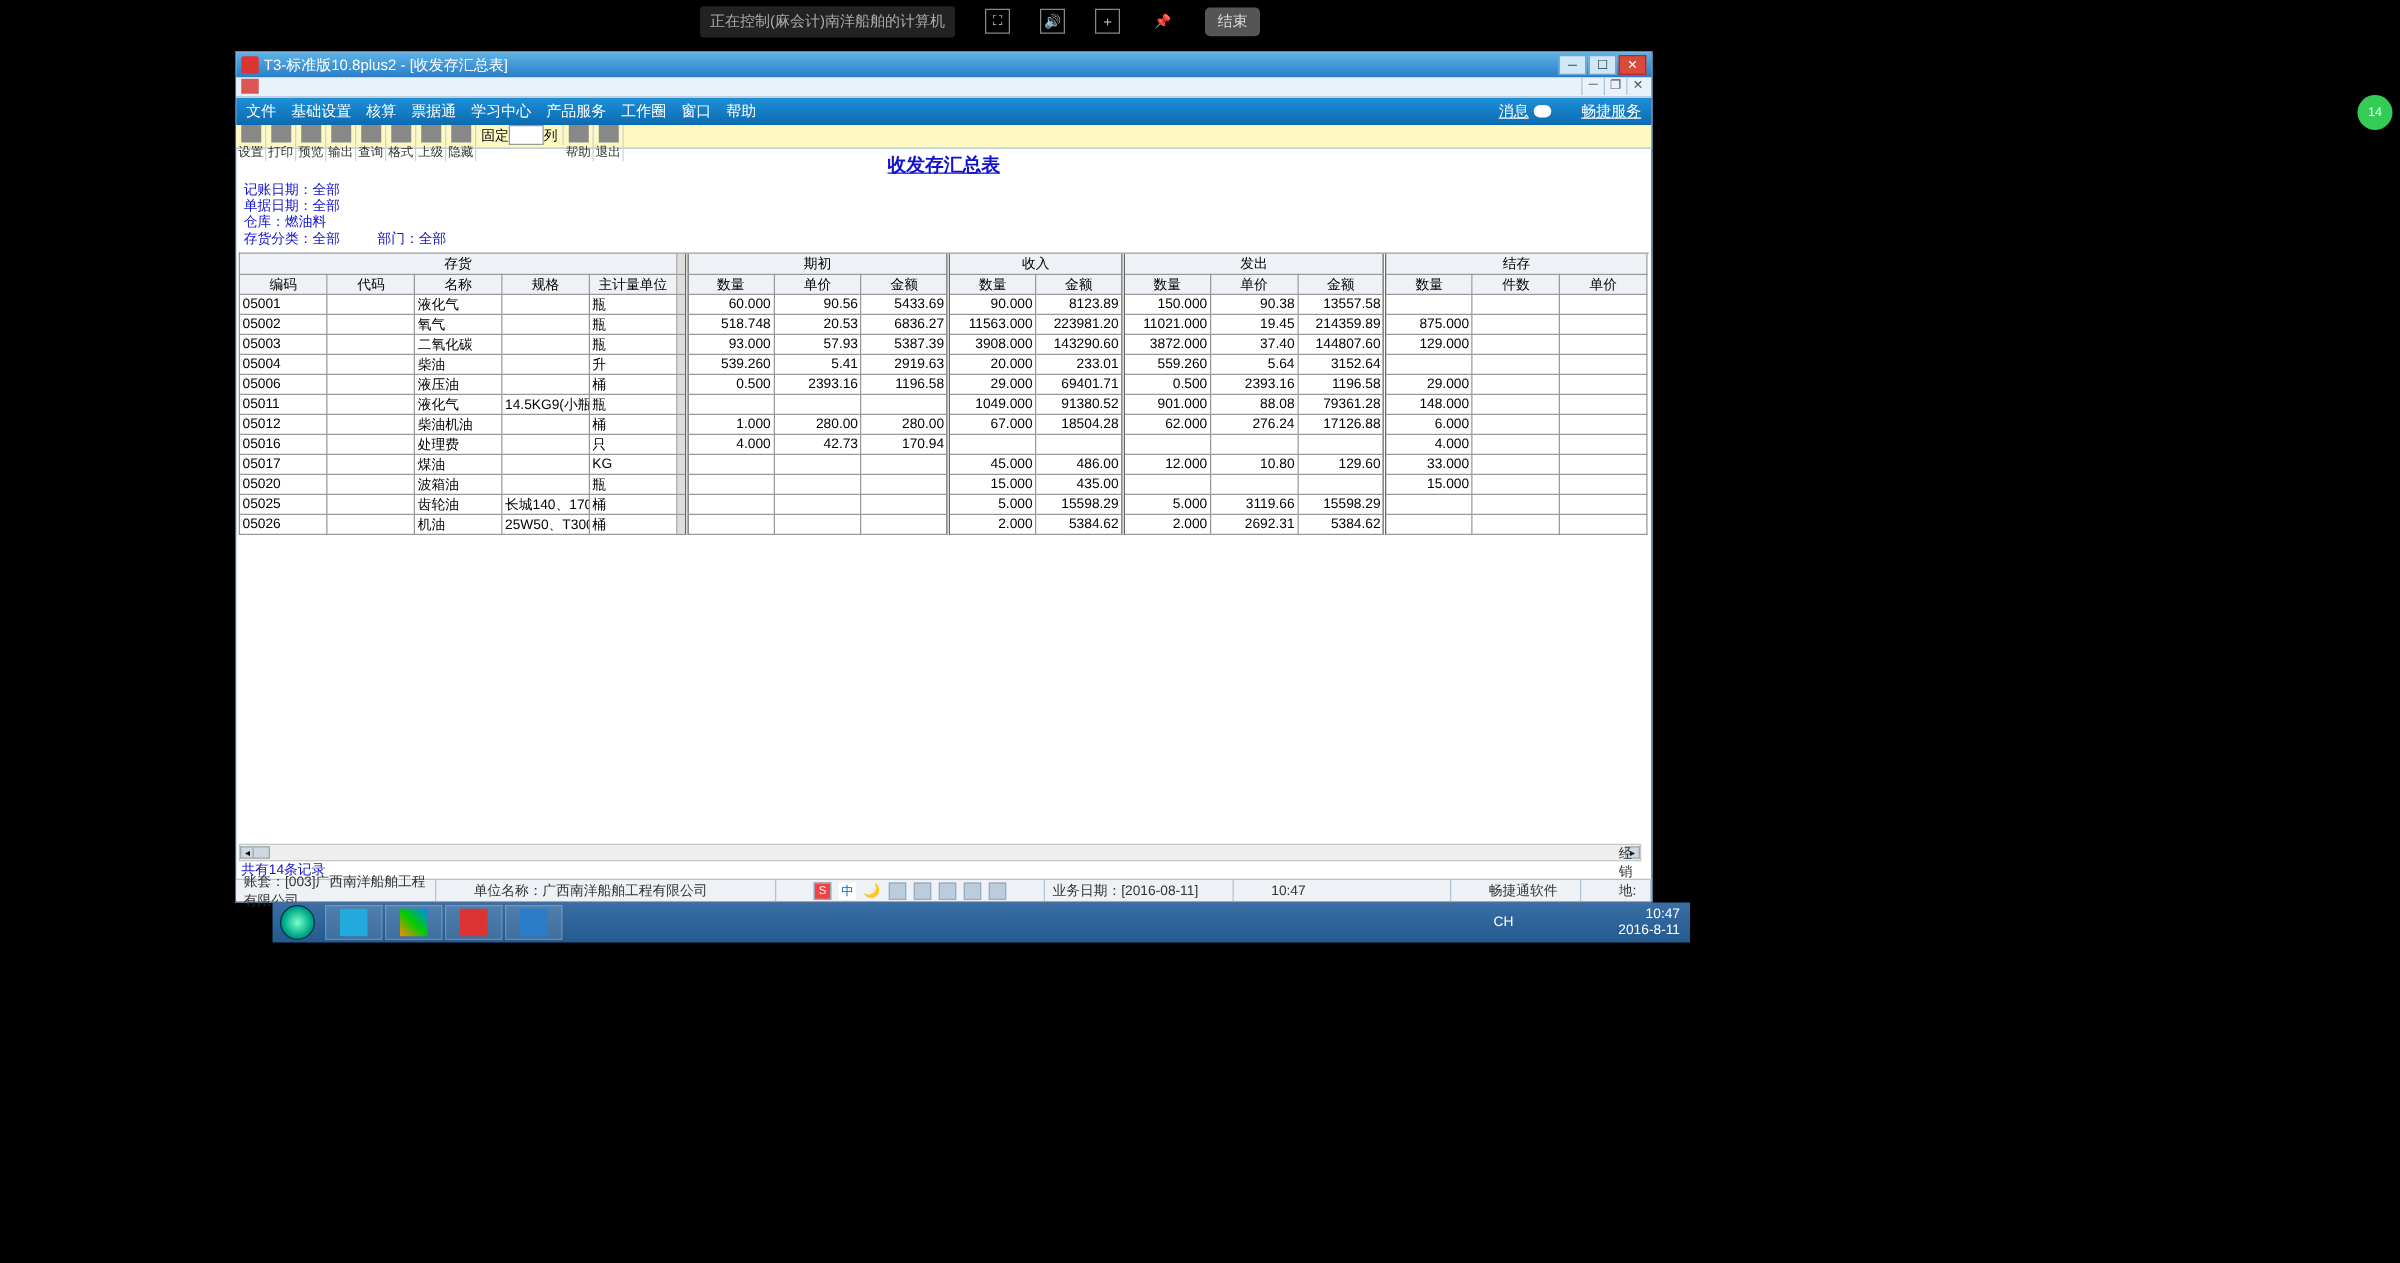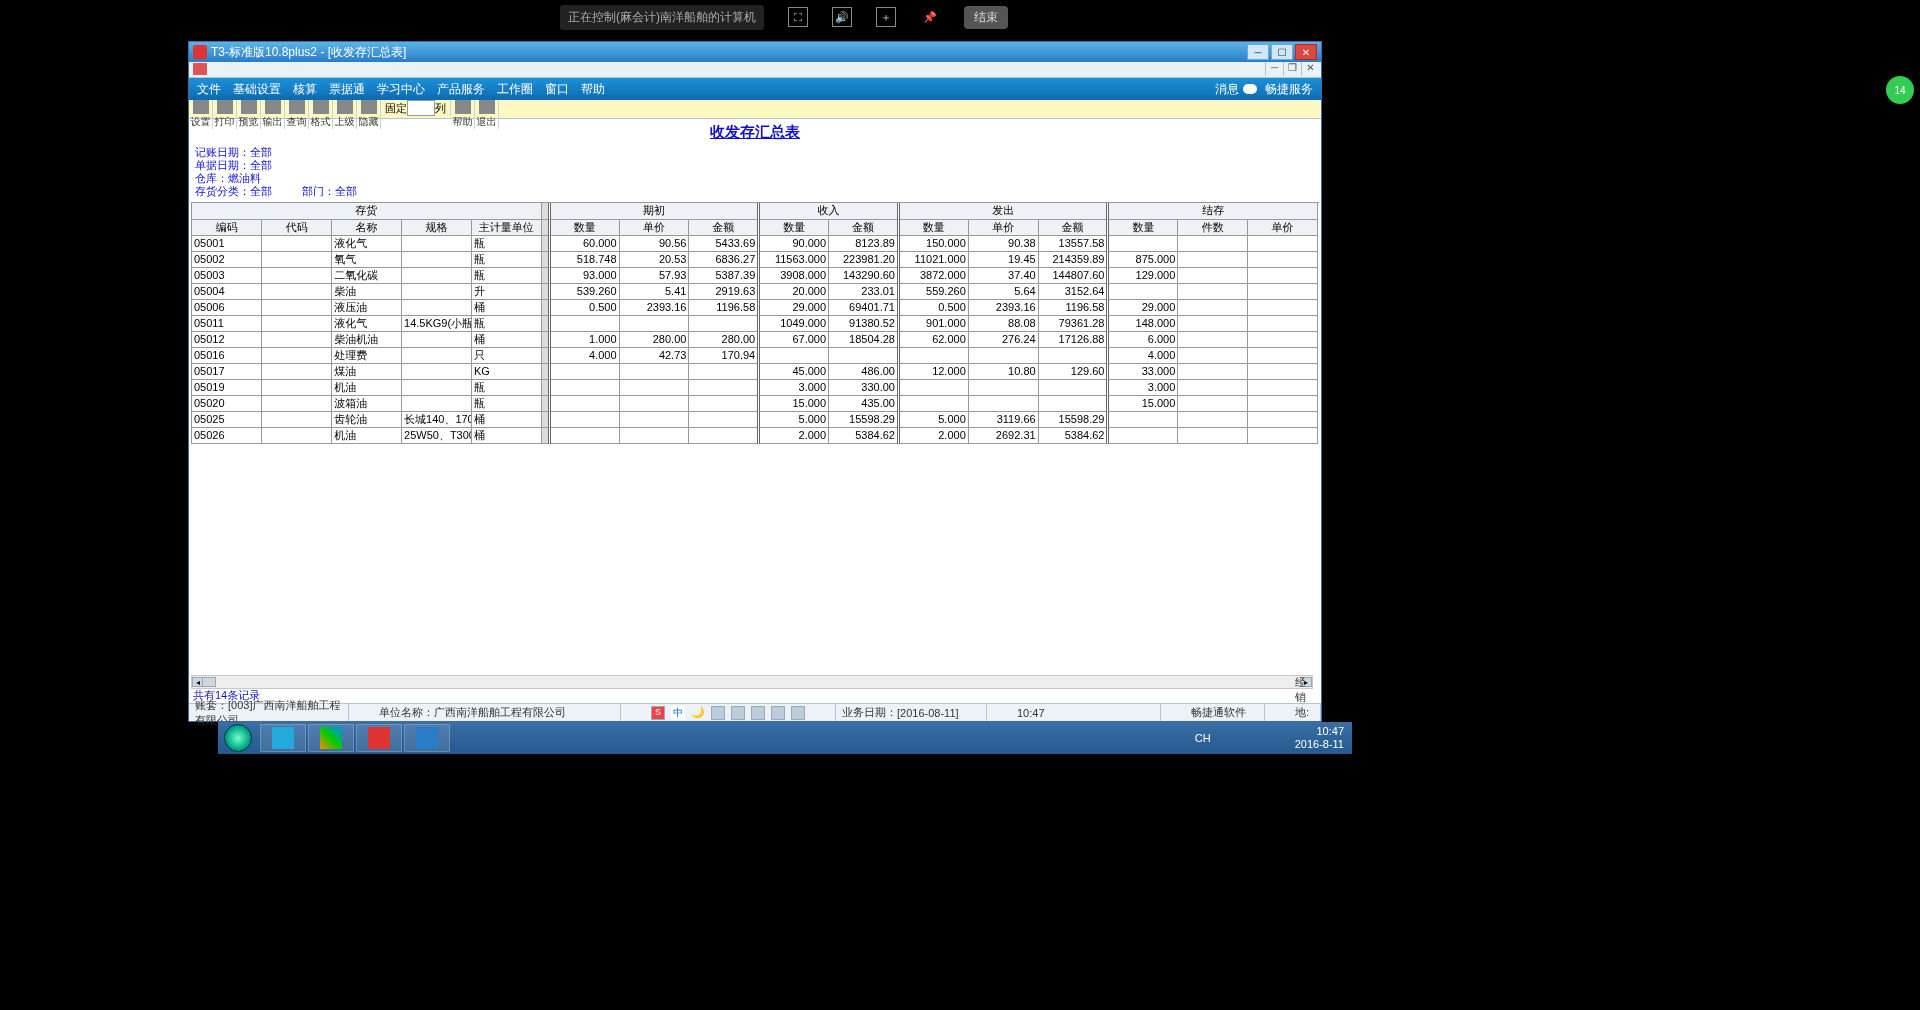--- a/index.html
+++ b/index.html
@@ -20,21 +20,21 @@
   .titlebar .win-btn.close { background: #d84b3a; color: #fff; border-color: #b23; }
 
   .doc-bar { height: 16px; background: #e8f2fb; border-bottom: 1px solid #b0c4d8; position: relative; }
   .doc-bar .doc-icon { position: absolute; left: 4px; top: 1px; width: 14px; height: 12px; background: #d55; }
   .doc-bar .doc-btn { position: absolute; right: 2px; top: 0; display: flex; }
   .doc-bar .doc-btn span { width: 18px; height: 14px; border-left: 1px solid #b0c4d8; text-align: center; font-size: 10px; color: #555; }
 
   .menu-bar { height: 22px; background: linear-gradient(#1d90d8,#0c6bb0); color: #fff; display: flex; align-items: center; padding: 0 8px; font-size: 12px; }
   .menu-bar .menu-item { margin-right: 12px; cursor: default; }
   .menu-bar .spacer { flex: 1; }
-  .menu-bar .menu-right { margin-left: 4px; }
+  .menu-bar .menu-right { text-decoration: underline; margin-left: 20px; }
   .menu-bar .cloud-icon { width:14px; height:10px; background:#fff; border-radius:5px; display:inline-block; margin:0 4px; }
 
   .toolbar { height: 19px; border-bottom: 1px solid #b0c4d8; display: flex; align-items: flex-start; background: #fef9c3; }
   .tool-btn { width: 24px; border-right: 1px solid #c8d4e0; display: flex; flex-direction: column; align-items: center; justify-content: center; font-size: 10px; color: #333; }
   .tool-btn .ic { width: 16px; height: 14px; background: #888; margin-bottom: 1px; }
   .tool-fixed { display: flex; align-items: center; padding: 0 4px; border-right: 1px solid #c8d4e0; font-size: 11px; }
   .tool-fixed input { width: 28px; height: 16px; font-size: 11px; border: 1px solid #999; }
 
   .report-title { text-align: center; padding: 4px 0 2px; }
   .report-title a { color: #11c; font-size: 15px; font-weight: bold; text-decoration: underline; }
@@ -387,39 +387,20 @@
             <td class="num">45.000</td>
             <td class="num-wide double-border-right">486.00</td>
             <td class="num">12.000</td>
             <td class="num">10.80</td>
             <td class="num-wide double-border-right">129.60</td>
             <td class="num">33.000</td>
             <td class="num"></td>
             <td class=""></td>
           </tr>
           <tr>
-            <td class="col-code">05019</td>
-            <td class="col-barcode"></td>
-            <td class="col-name">机油</td>
-            <td class="col-spec"></td>
-            <td class="col-unit">瓶</td>
-            <td class="col-drag double-border-right"></td>
-            <td class="num"></td>
-            <td class="num"></td>
-            <td class="num double-border-right"></td>
-            <td class="num">3.000</td>
-            <td class="num-wide double-border-right">330.00</td>
-            <td class="num"></td>
-            <td class="num"></td>
-            <td class="num-wide double-border-right"></td>
-            <td class="num">3.000</td>
-            <td class="num"></td>
-            <td class=""></td>
-          </tr>
-          <tr>
             <td class="col-code">05020</td>
             <td class="col-barcode"></td>
             <td class="col-name">波箱油</td>
             <td class="col-spec"></td>
             <td class="col-unit">瓶</td>
             <td class="col-drag double-border-right"></td>
             <td class="num"></td>
             <td class="num"></td>
             <td class="num double-border-right"></td>
             <td class="num">15.000</td>

